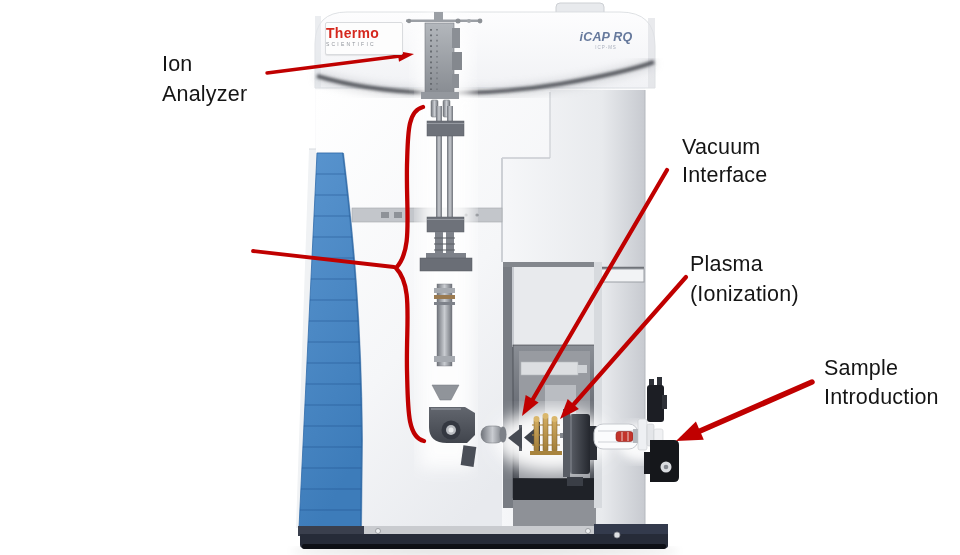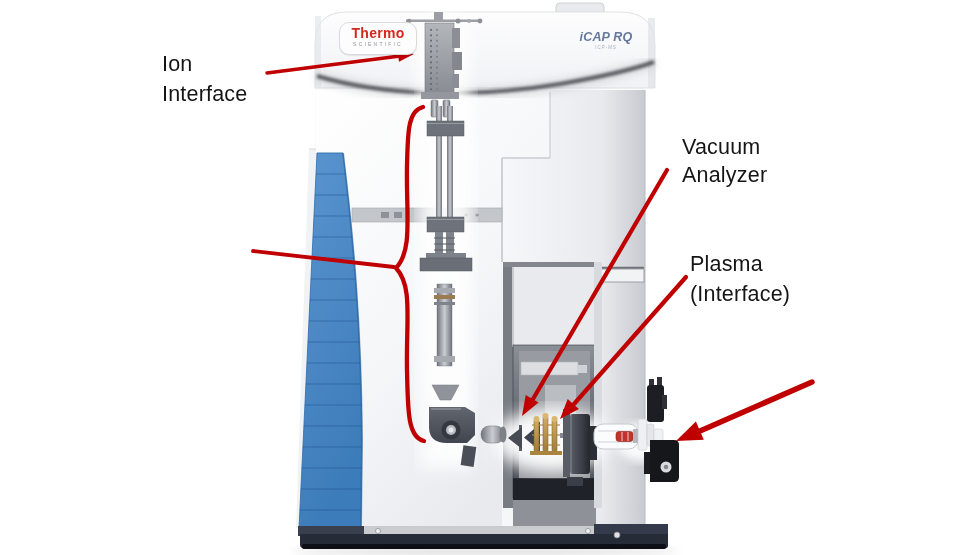--- a/index.html
+++ b/index.html
@@ -1,23 +1,23 @@
 <!DOCTYPE html>
 <html><head>
 <meta charset="utf-8">
 <style>
   html,body{margin:0;padding:0;background:#fff;}
   .canvas{position:relative;width:960px;height:555px;background:#ffffff;overflow:hidden;
           font-family:"Liberation Sans",sans-serif;}
   .machine-svg{position:absolute;left:0;top:0;z-index:1;}
   .diagram-label{position:absolute;z-index:3;color:#151515;font-size:21.5px;line-height:29px;
                  white-space:pre-line;letter-spacing:.2px;}
-  .brand-box{position:absolute;z-index:2;left:339px;top:22px;width:76px;height:31px;
-             background:#fdfdfd;border:1px solid #d9dbde;border-radius:10px;
-             box-shadow:0 1px 1px rgba(0,0,0,.08);text-align:center;}
+  .brand-box{position:absolute;z-index:2;left:325px;top:22px;width:76px;height:31px;
+             background:#fdfdfd;border:1px solid #d9dbde;border-radius:2px;
+             box-shadow:0 1px 1px rgba(0,0,0,.08);}
   .brand-box .thermo{display:block;margin-top:3px;font-size:14px;font-weight:700;color:#d5281e;
              letter-spacing:.3px;line-height:15px;}
   .brand-box .scientific{display:block;font-size:5px;letter-spacing:2.2px;color:#8f939a;line-height:7px;}
   .model-box{position:absolute;z-index:2;left:566px;top:31px;width:80px;text-align:center;}
   .model-box .model{display:block;font-size:12.5px;font-weight:700;font-style:italic;
              color:#66799c;line-height:13px;letter-spacing:.2px;}
   .model-box .model-sub{display:block;font-size:4.5px;color:#a8aebb;letter-spacing:1px;line-height:7px;}
 </style>
 </head>
 <body>
@@ -320,19 +320,21 @@
   <div class="brand-box">
     <span class="thermo">Thermo</span>
     <span class="scientific">SCIENTIFIC</span>
   </div>
   <div class="model-box">
     <span class="model">iCAP RQ</span>
     <span class="model-sub">ICP-MS</span>
   </div>
 
   <div class="diagram-label" style="left:162px;top:49px;line-height:30px;">Ion
+Analyzer</div>
+  <div class="diagram-label" style="left:682px;top:133px;line-height:28px;">Vacuum
 Interface</div>
-  <div class="diagram-label" style="left:682px;top:133px;line-height:28px;">Vacuum
-Analyzer</div>
   <div class="diagram-label" style="left:690px;top:249px;line-height:30px;">Plasma
-(Interface)</div>
+(Ionization)</div>
+  <div class="diagram-label" style="left:824px;top:354px;line-height:29px;">Sample
+Introduction</div>
 
 </div>
 
 </body></html>

